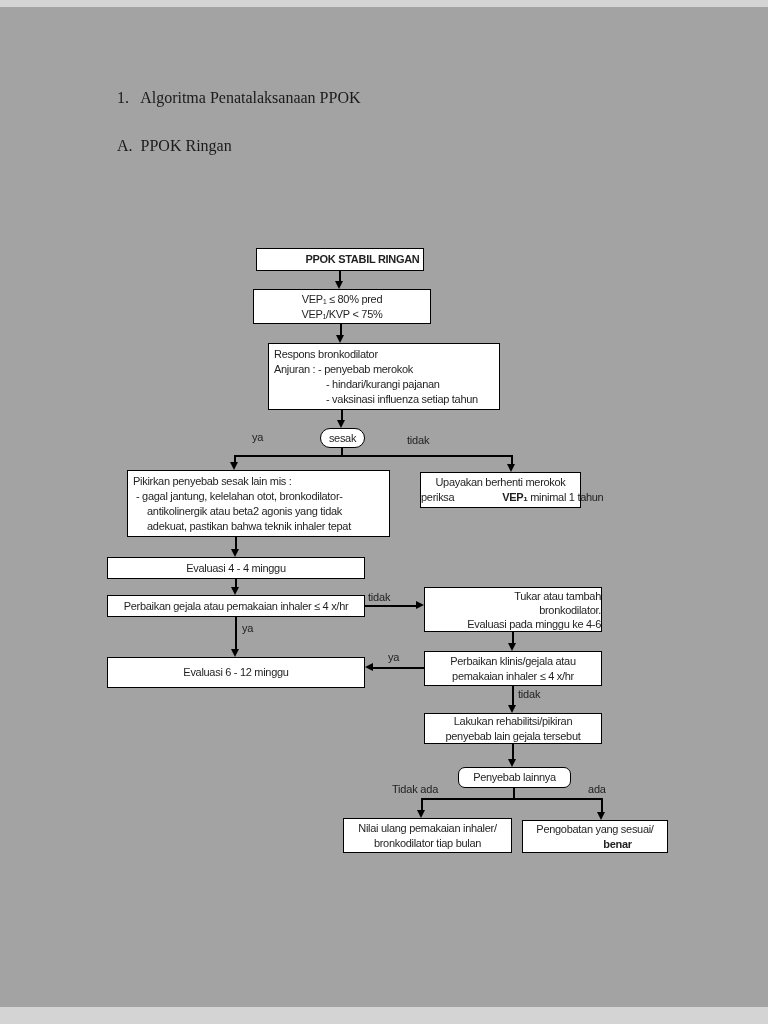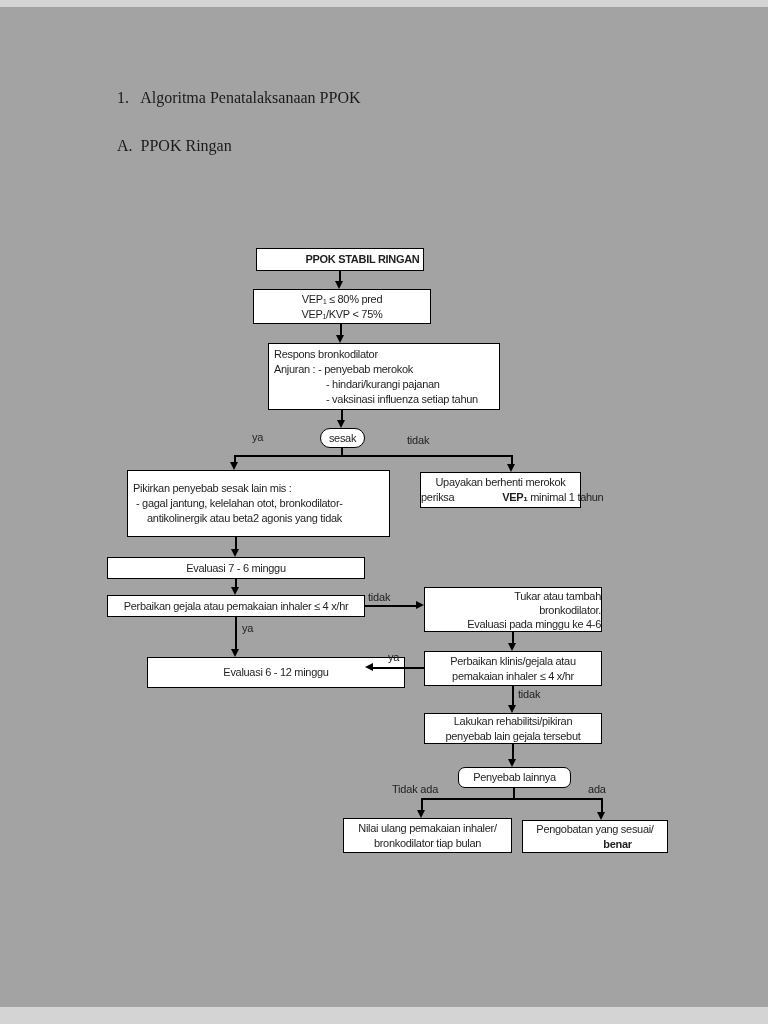--- a/index.html
+++ b/index.html
@@ -64,42 +64,43 @@
   </div>
 
   <div class="node" style="left:320px; top:428px; width:45px; height:20px;border-radius:10px;">
     <div>sesak</div>
   </div>
 
   <div class="node left" style="left:107px; top:470px; width:263px; height:67px;margin-left:20px;">
     <div>Pikirkan penyebab sesak lain mis :</div>
     <div class="hang">- gagal jantung, kelelahan otot, bronkodilator-</div>
     <div class="ind14">antikolinergik atau beta2 agonis yang tidak</div>
+    <div class="ind14">adekuat, pastikan bahwa teknik inhaler tepat</div>
   </div>
 
   <div class="node" style="left:420px; top:472px; width:161px; height:36px;">
     <div>Upayakan berhenti merokok</div>
     <div><span>periksa </span><span class="b">VEP₁</span><span> minimal 1 tahun</span></div>
   </div>
 
   <div class="node" style="left:107px; top:557px; width:258px; height:22px;">
-    <div>Evaluasi 7 - 6 minggu</div>
+    <div>Evaluasi 4 - 4 minggu</div>
   </div>
 
   <div class="node" style="left:107px; top:595px; width:258px; height:22px;">
     <div>Perbaikan gejala atau pemakaian inhaler ≤ 4 x/hr</div>
   </div>
 
   <div class="node" style="left:424px; top:587px; width:178px; height:45px; line-height:14px;align-items:flex-end;">
     <div>Tukar atau tambah</div>
     <div>bronkodilator.</div>
     <div>Evaluasi pada minggu ke 4-6</div>
   </div>
 
-  <div class="node" style="left:107px; top:657px; width:258px; height:31px;margin-left:40px;">
+  <div class="node" style="left:107px; top:657px; width:258px; height:31px;">
     <div>Evaluasi 6 - 12 minggu</div>
   </div>
 
   <div class="node" style="left:424px; top:651px; width:178px; height:35px;">
     <div>Perbaikan klinis/gejala atau</div>
     <div>pemakaian inhaler ≤ 4 x/hr</div>
   </div>
 
   <div class="node" style="left:424px; top:713px; width:178px; height:31px;">
     <div>Lakukan rehabilitsi/pikiran</div>

